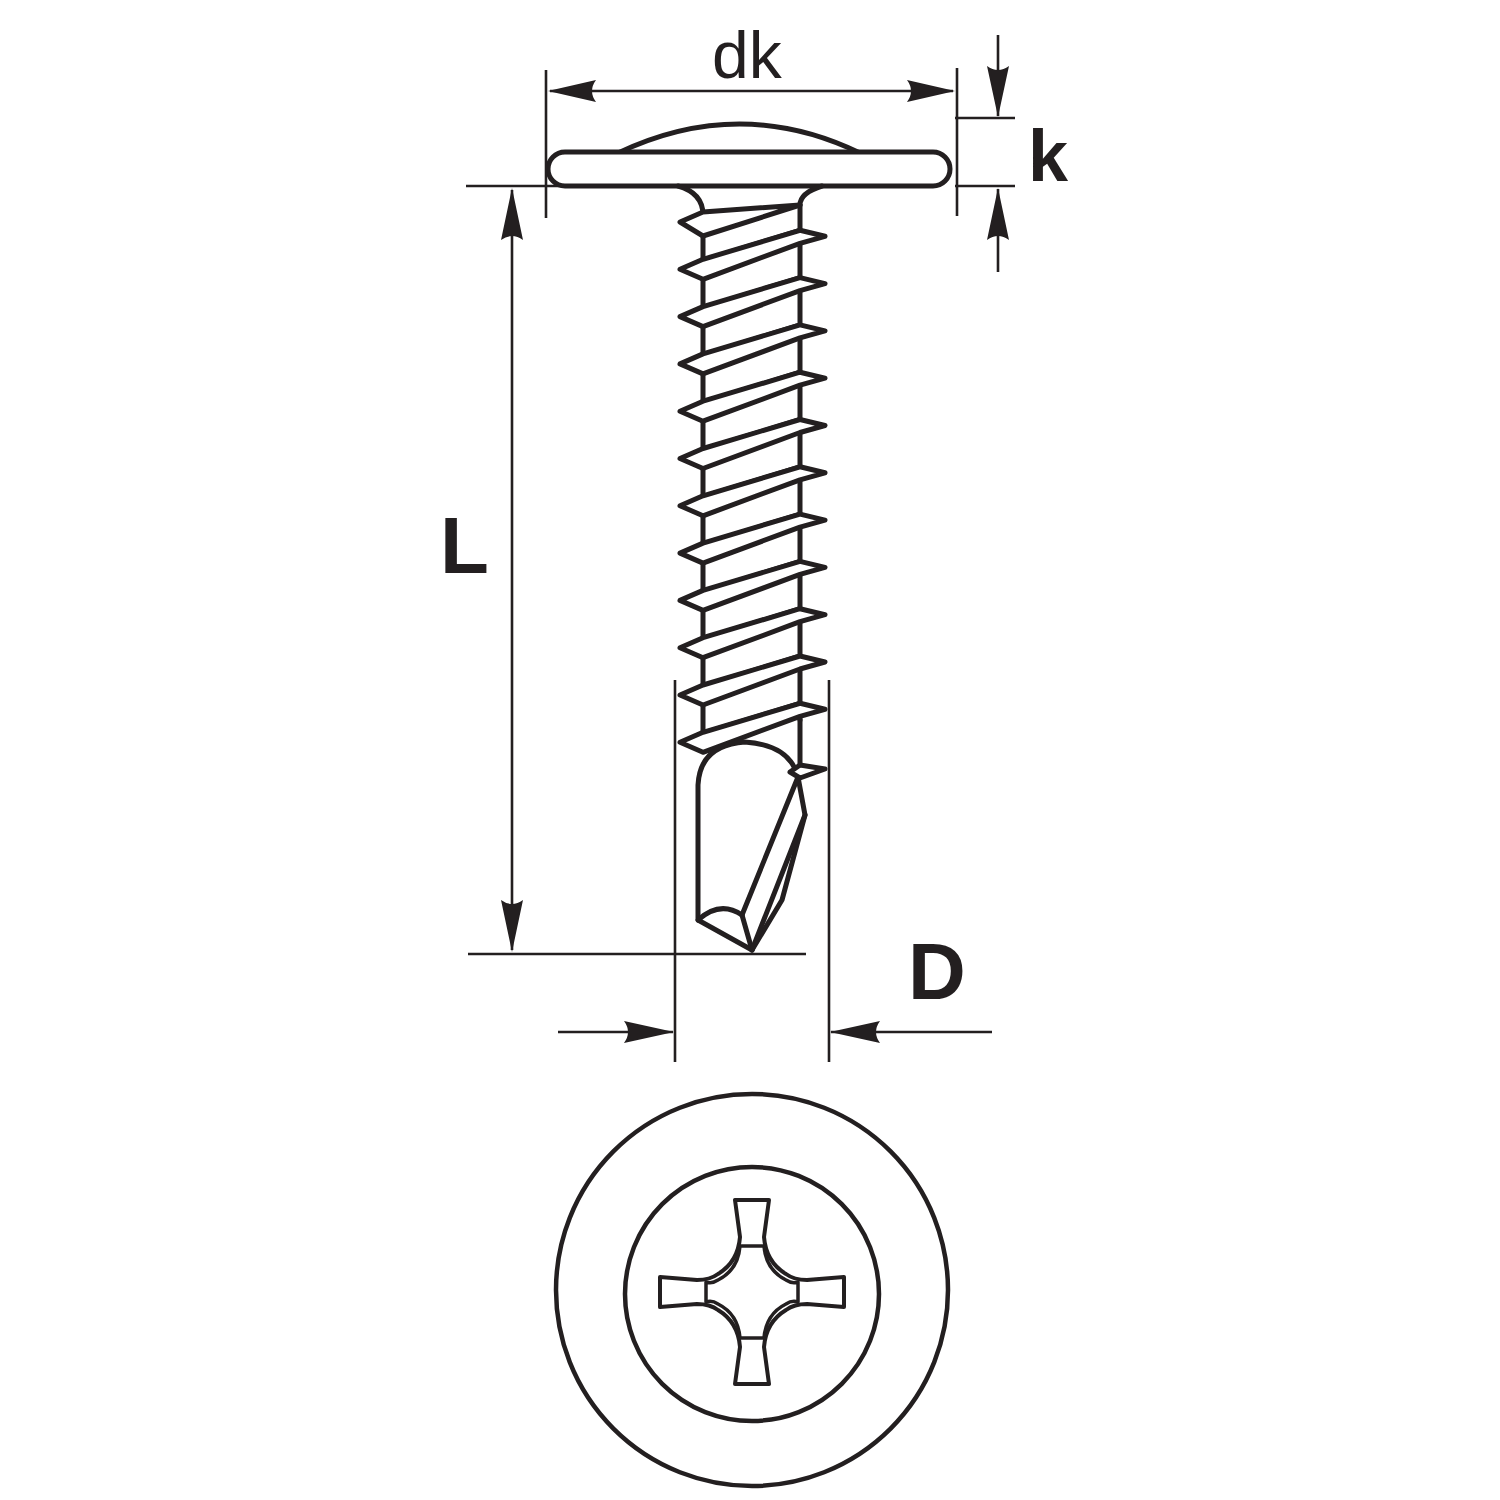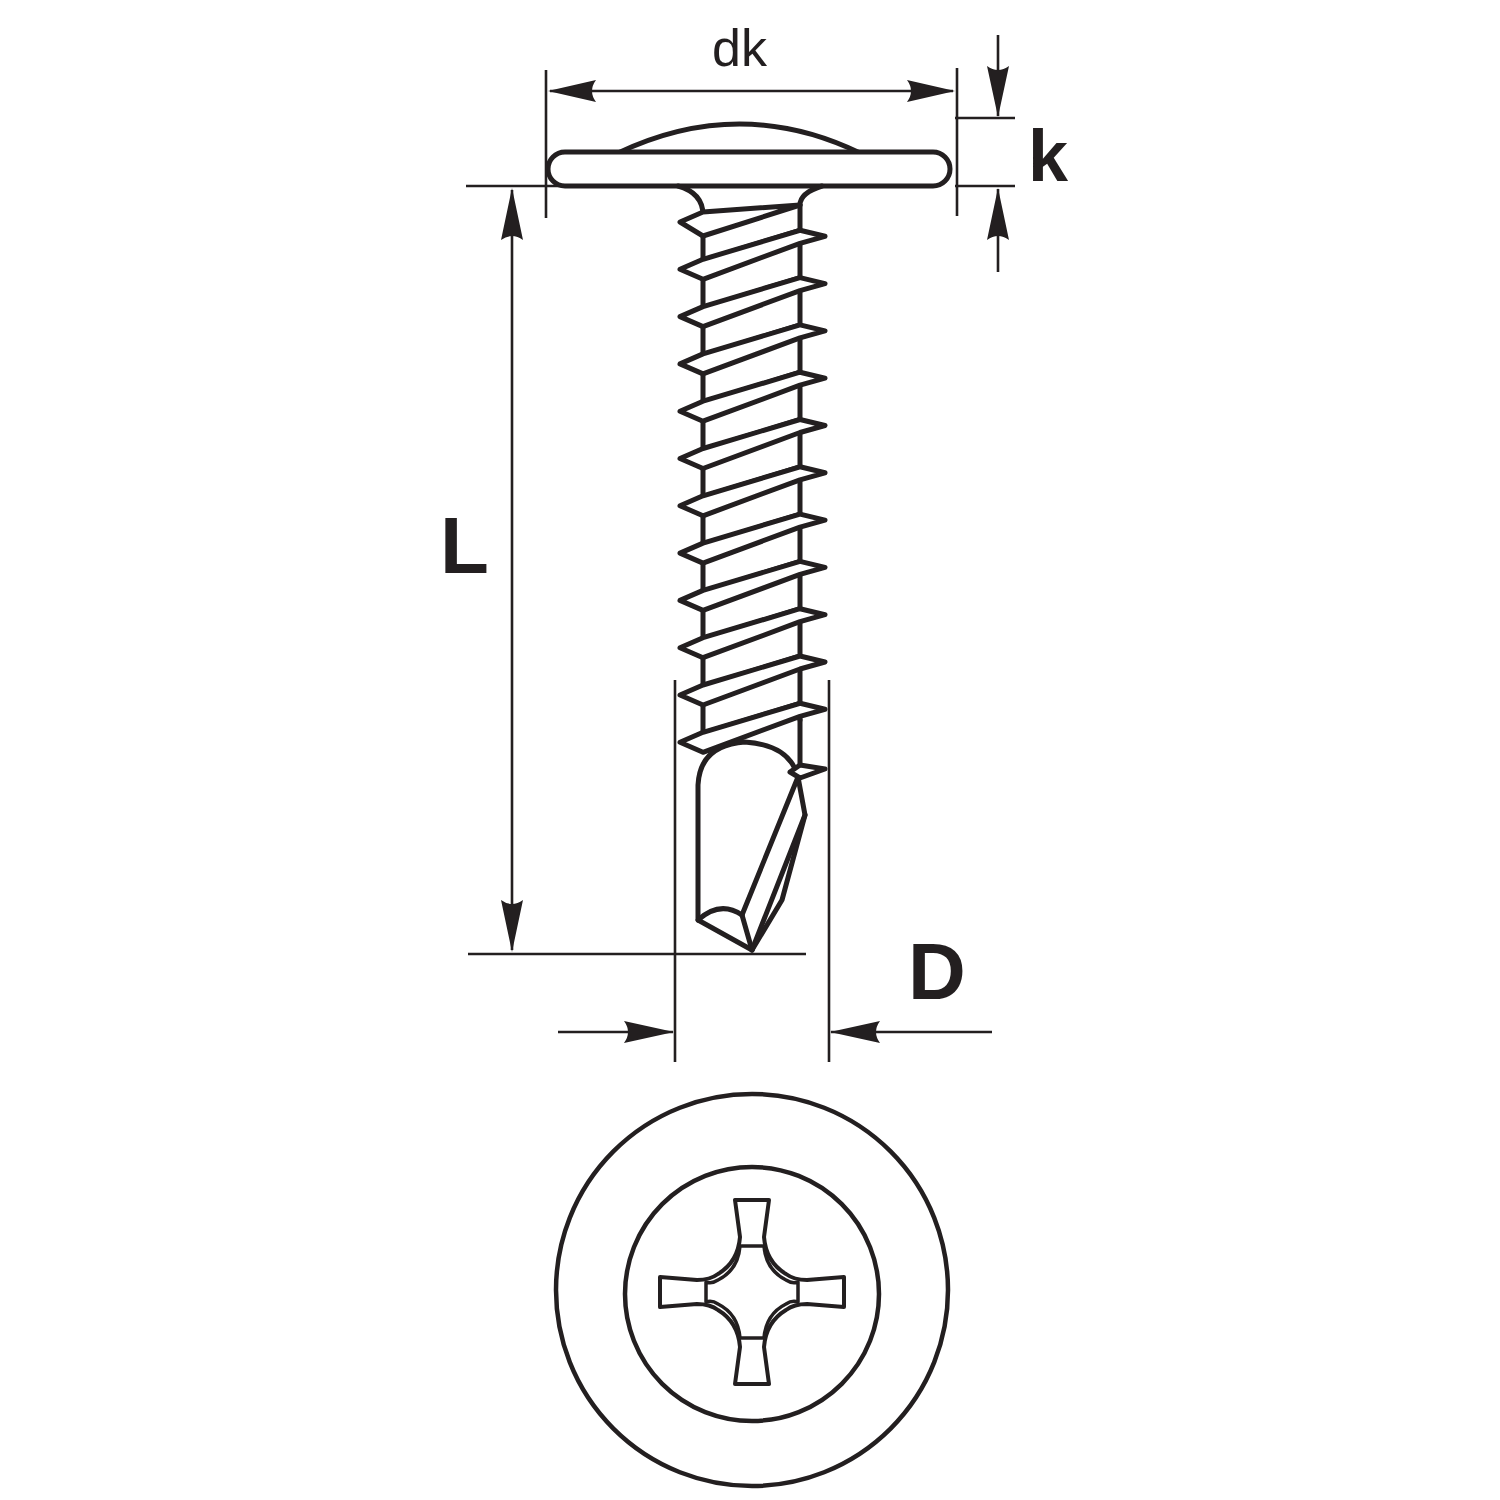--- a/index.html
+++ b/index.html
@@ -9,21 +9,21 @@
     .outline-open { fill: none; stroke: #231f20; stroke-width: 5; stroke-linejoin: round; stroke-linecap: round; }
     .thin { fill: none; stroke: #231f20; stroke-width: 2.6; }
     .arrow { fill: #231f20; stroke: none; }
     .dim-label {
       position: absolute;
       color: #231f20;
       font-family: "Liberation Sans", "DejaVu Sans", sans-serif;
       line-height: 1;
       white-space: nowrap;
     }
-    .lbl-dk { left: 712px; top: 22px; font-size: 52px; font-weight: normal; }
+    .lbl-dk { left: 712px; top: 22px; font-size: 66px; font-weight: normal; }
     .lbl-k  { left: 1028px; top: 120px; font-size: 72px; font-weight: bold; }
     .lbl-L  { left: 440px; top: 506px; font-size: 80px; font-weight: bold; }
     .lbl-D  { left: 908px; top: 932px; font-size: 80px; font-weight: bold; }
   </style>
 </head>
 <body>
 
 <svg id="drawing" viewBox="0 0 1500 1500" xmlns="http://www.w3.org/2000/svg">
 
   <g>

